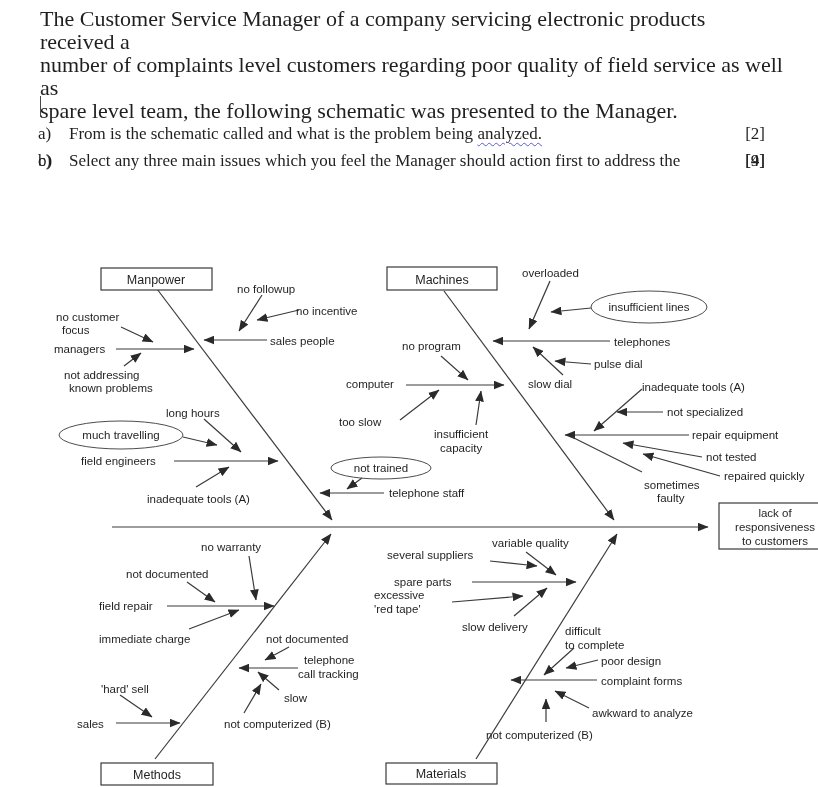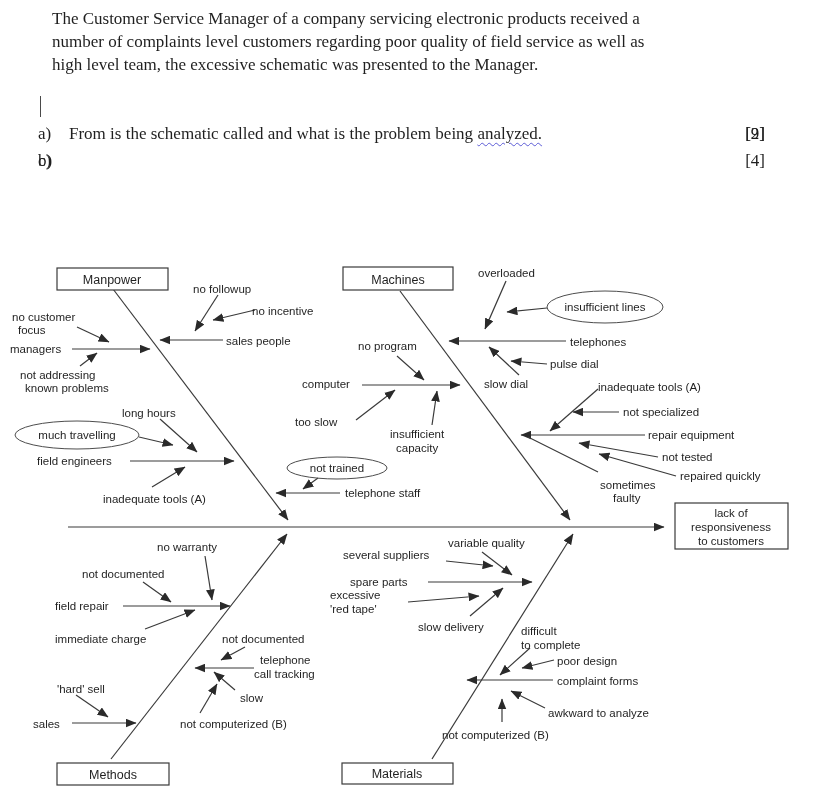--- a/index.html
+++ b/index.html
@@ -2,69 +2,70 @@
 <html style="--squiggle: #5c5cd6; --ink: #1f1f1f;"><head>
 <meta charset="utf-8">
 <style>
   :root { --ink:#1f1f1f; --line:#3a3a3a; --squiggle:#5c5cd6; }
   * { margin:0; padding:0; box-sizing:border-box; }
   body { background:#fff; }
   .page { position:relative; width:818px; height:787px; background:#ffffff; overflow:hidden;
           font-family:"Liberation Serif", serif; color:var(--ink); }
 
   
-  .intro { position:absolute; left:52px; top:7px; width:745px;
-           font-size:17px; line-height:23px; }
+  .intro { position:absolute; left:40px; top:7px; width:745px;
+           font-size:22px; line-height:23px; }
   .questions { position:absolute; left:38px; top:120px; width:727px;
                font-size:17px; line-height:27px; }
   .q-row { position:relative; padding-left:31px; padding-right:55px; }
   .q-label { position:absolute; left:0; top:0; }
   .q-marks { position:absolute; right:0; top:0; }
   .q-marks.bottom { top:auto; bottom:0; }
   .squiggle { text-decoration-line:underline; text-decoration-style:wavy;
               text-decoration-color:var(--squiggle); text-decoration-thickness:1px;
               text-underline-offset:3px; }
   .cursor-artifact { position:absolute; left:40px; top:96px; width:1px; height:21px;
                      background:#4a4a4a; }
 
   
-  .diagram { position:absolute; left:0; top:255px; width:818px; height:532px; }
+  .diagram { position:absolute; left:0; top:255px; width:818px; height:532px;padding-left:44px; }
   svg text { font-family:"Liberation Sans","DejaVu Sans",sans-serif; font-size:11.5px;
              fill:var(--ink); }
   svg text.boxlbl { font-size:12.5px; }
   svg .bone { stroke:var(--line); stroke-width:1.2; fill:none; }
   svg .shape { stroke:#4d4d4d; stroke-width:1; fill:none; }
   svg rect.catbox { stroke:#3a3a3a; stroke-width:1.2; fill:#ffffff; }
   .ctr { text-anchor:middle; }
 </style>
 </head>
 <body>
 
 <div class="page">
 
   <div class="intro">
     <div>The Customer Service Manager of a company servicing electronic products received a</div>
     <div>number of complaints level customers regarding poor quality of field service as well as</div>
-    <div>high level team, the excessive schematic was presented to the Manager.</div>
+    <div>spare level team, the following schematic was presented to the Manager.</div>
   </div>
 
   <div class="cursor-artifact"></div>
 
   <div class="questions">
     <div class="q-row">
       <span class="q-label">a)</span>
       <span>From is the schematic called and what is the problem being </span><span class="squiggle">analyzed.</span>
       <span class="q-marks">[2]</span>
     </div>
     <div class="q-row">
       <span class="q-label">b)</span>
       <span class="q-marks">[4]</span>
     </div>
     <div class="q-row">
       <span class="q-label">c)</span>
+      <div>Select any three main issues which you feel the Manager should action first to address the</div>
       <span class="q-marks bottom">[9]</span>
     </div>
   </div>
 
   <div class="diagram">
     <svg width="818" height="532" viewBox="0 0 818 532">
       <defs>
         <marker id="arr" viewBox="0 0 10 8" refX="9.5" refY="4" markerUnits="userSpaceOnUse" markerWidth="11" markerHeight="9" orient="auto">
           <path d="M0,0 L10,4 L0,8 Z" fill="#2a2a2a"></path>
         </marker>

